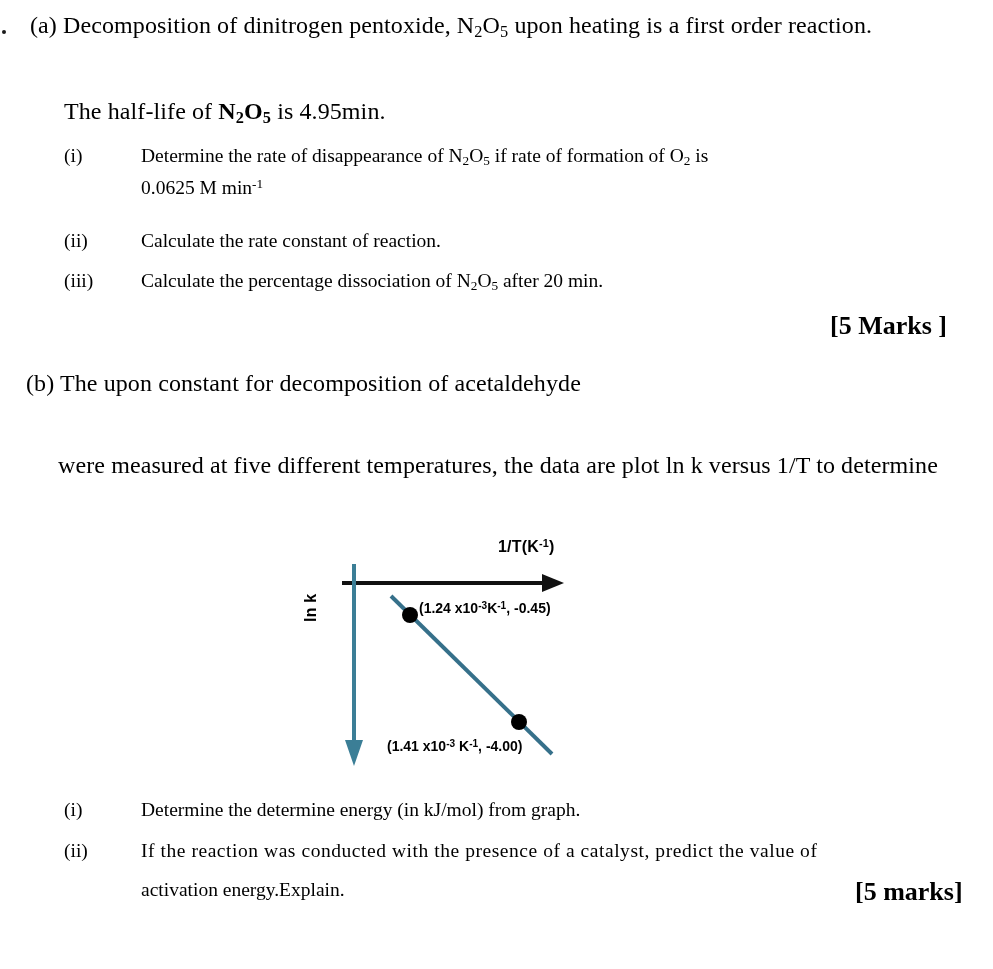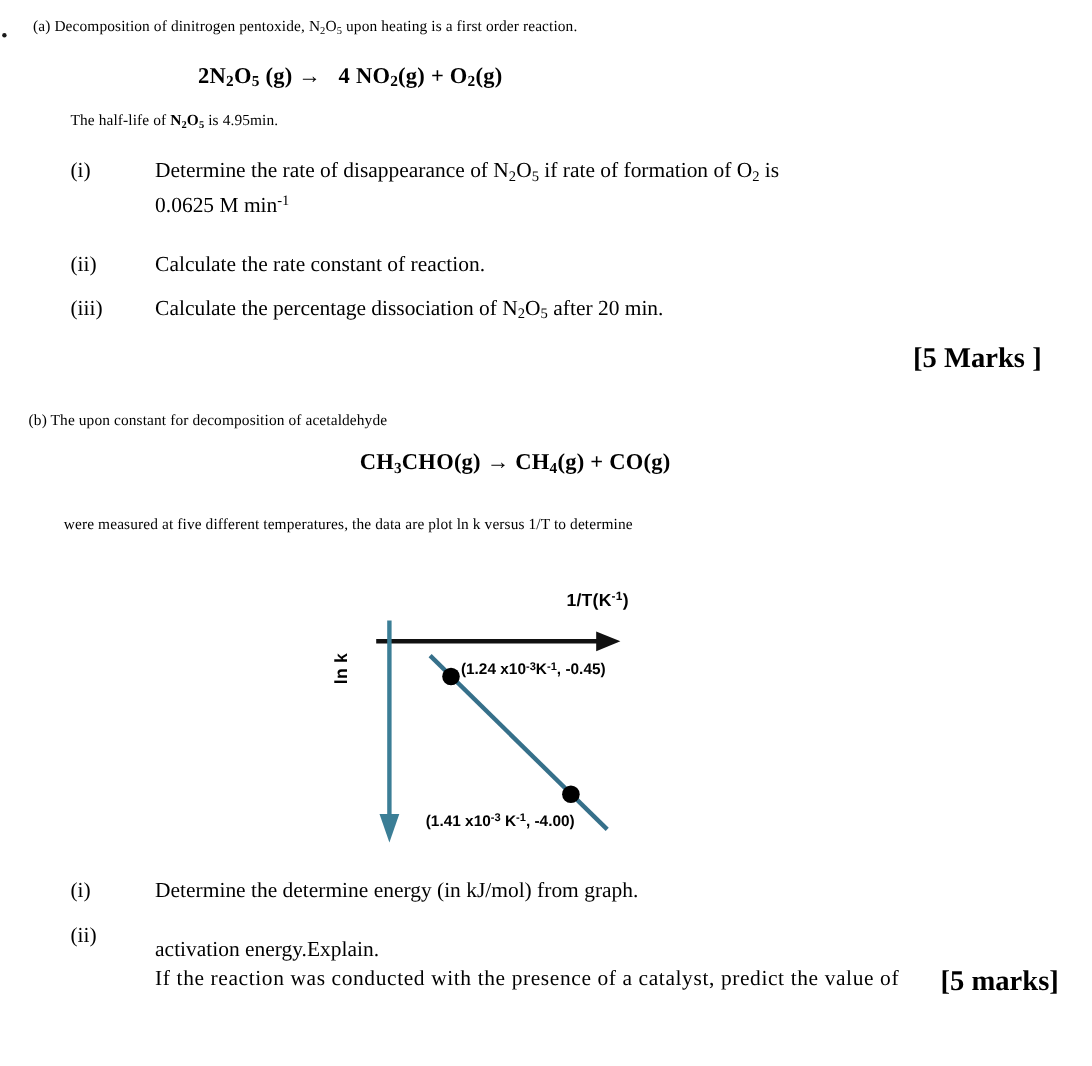--- a/index.html
+++ b/index.html
@@ -19,21 +19,21 @@
   .page {
     position: relative;
     width: 993px;
     height: 969px;
     padding: 0;
   }
 
   
   .line {
     position: absolute;
-    font-size: 14px;
+    font-size: 24px;
     line-height: 26px;
     white-space: nowrap;
     letter-spacing: 0.1px;
   }
   .b { font-weight: bold; }
   sub { font-size: 0.68em; vertical-align: -0.26em; line-height: 0; }
   sup { font-size: 0.68em; vertical-align: 0.48em; line-height: 0; }
 
   .eq {
     position: absolute;
@@ -89,21 +89,21 @@
   }
   .graph svg { display: block; }
   .axis-title {
     position: absolute;
     font-family: "Liberation Sans", "DejaVu Sans", sans-serif;
     font-weight: bold;
     font-size: 16px;
     letter-spacing: 0.2px;
     white-space: nowrap;
   }
-  .axis-title.x { left: 225px; top: 8px; text-align: right; }
+  .axis-title.x { left: 208px; top: 8px; text-align: right; }
   .axis-title.y {
     left: 12px;
     top: 92px;
     transform: rotate(-90deg);
     transform-origin: left top;
   }
   .pt-label {
     position: absolute;
     font-family: "Liberation Sans", "DejaVu Sans", sans-serif;
     font-weight: bold;
@@ -119,23 +119,20 @@
 <body>
 
 <div class="page">
 
   <div class="margin-dot"></div>
 
   <div class="line" style="left:30px; top:12px;">
     (a) Decomposition of dinitrogen pentoxide, N<sub>2</sub>O<sub>5</sub> upon heating is a first order reaction.
   </div>
 
-  <div class="eq" style="left:180px; top:58px;">
-    2N<sub>2</sub>O<sub>5</sub> (g) →&nbsp;&nbsp; 4 NO<sub>2</sub>(g) + O<sub>2</sub>(g)
-  </div>
 
   <div class="line" style="left:64px; top:98px;">
     The half-life of <span class="b">N<sub>2</sub>O<sub>5</sub></span> is 4.95min.
   </div>
 
   <div class="item" style="left:64px; top:143px; width:900px;">
     <span class="num">(i)</span>
     <span class="txt">Determine the rate of disappearance of N<sub>2</sub>O<sub>5</sub> if rate of formation of O<sub>2</sub> is</span>
     <span class="txt" style="margin-top:6px;">0.0625 M min<sup>-1</sup></span>
   </div>
@@ -147,25 +144,22 @@
 
   <div class="item" style="left:64px; top:268px; width:900px;">
     <span class="num">(iii)</span>
     <span class="txt">Calculate the percentage dissociation of N<sub>2</sub>O<sub>5</sub> after 20 min.</span>
   </div>
 
   <div class="marks" style="left:830px; top:311px;">[5 Marks ]</div>
 
   <div class="line" style="left:26px; top:370px;">(b) The upon constant for decomposition of acetaldehyde</div>
 
-  <div class="eq" style="left:327px; top:409px;">
-    CH<sub>3</sub>CHO(g) → CH<sub>4</sub>(g) + CO(g)
-  </div>
-
-  <div class="line" style="left:58px; top:465px;">were measured at five different temperatures, the data are plot ln k versus 1/T to determine</div>
+
+  <div class="line" style="left:58px; top:452px;">were measured at five different temperatures, the data are plot ln k versus 1/T to determine</div>
 
   <div class="graph">
     <svg width="330" height="255" viewBox="0 0 330 255">
 
       <line x1="52" y1="53" x2="256" y2="53" stroke="#111111" stroke-width="4"></line>
       <polygon points="252,44 274,53 252,62" fill="#111111"></polygon>
 
       <line x1="64" y1="34" x2="64" y2="215" stroke="#3b7e96" stroke-width="4"></line>
       <polygon points="55,210 73,210 64,236" fill="#3b7e96"></polygon>
 
@@ -188,19 +182,19 @@
     </div>
   </div>
 
   <div class="item" style="left:64px; top:797px; width:900px;">
     <span class="num">(i)</span>
     <span class="txt">Determine the determine energy (in kJ/mol) from graph.</span>
   </div>
 
   <div class="item" style="left:64px; top:838px; width:905px;">
     <span class="num">(ii)</span>
+    <span class="txt" style="letter-spacing:0.55px;">If the reaction was conducted with the presence of a catalyst, predict the value of</span>
     <span class="txt" style="margin-top:13px;">activation energy.Explain.</span>
-    <span class="txt" style="letter-spacing:0.55px;">If the reaction was conducted with the presence of a catalyst, predict the value of</span>
   </div>
 
   <div class="marks" style="left:855px; top:877px;">[5 marks]</div>
 
 </div>
 
 </body></html>

